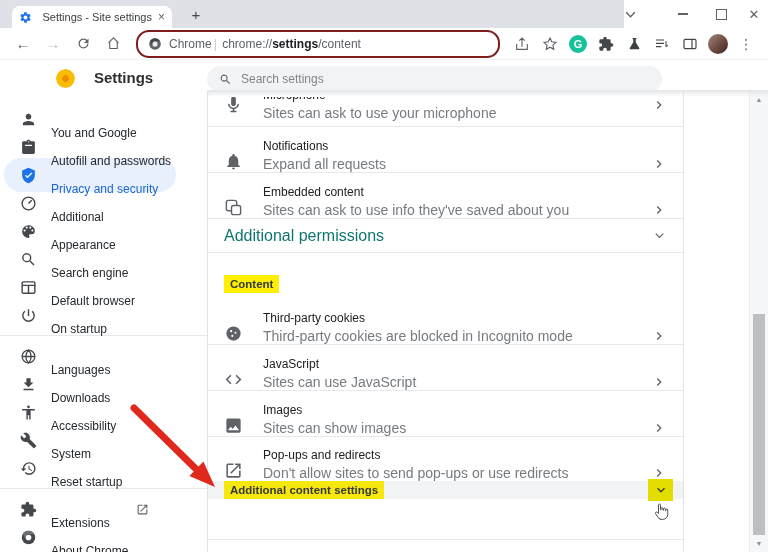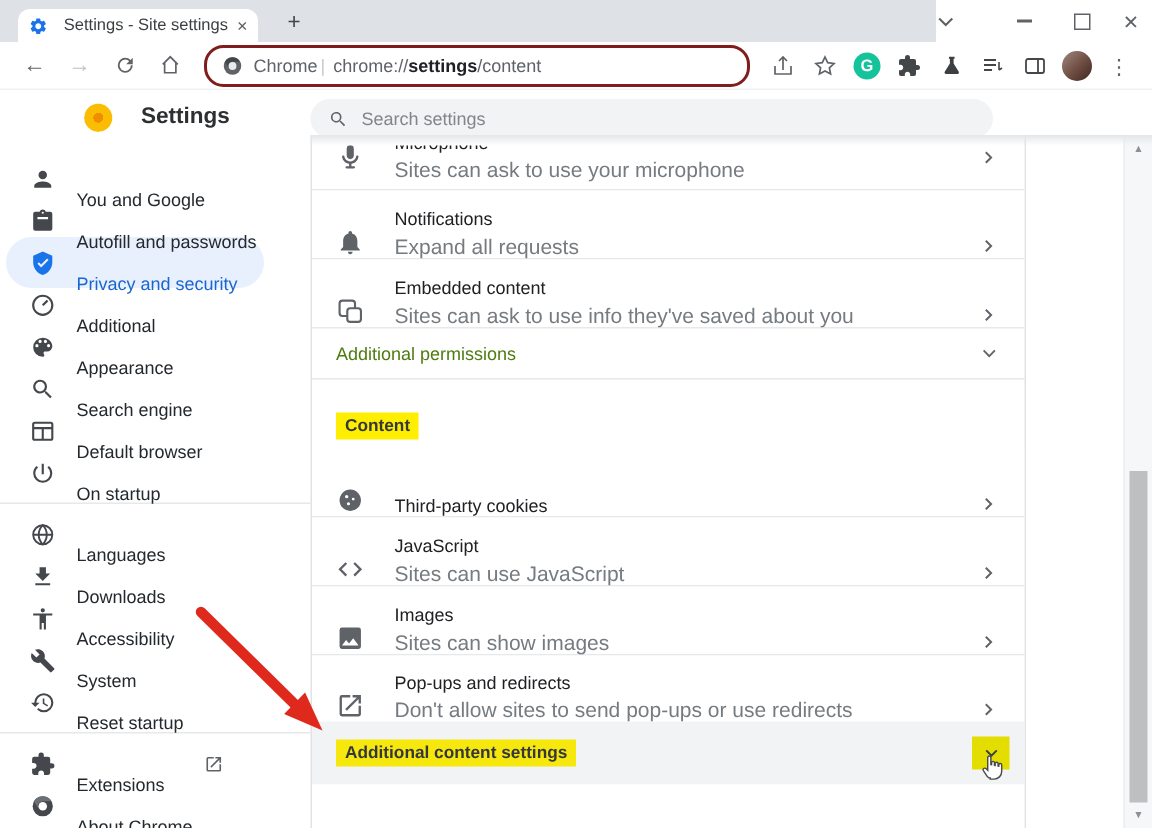--- a/index.html
+++ b/index.html
@@ -58,24 +58,24 @@
   .crow .ric{width:20px;height:20px;margin-right:19px;color:#5f6368;flex:none;}
   .rtext{flex:1;display:flex;flex-direction:column;gap:3px;min-width:0;}
   .rtitle{font-size:12px;color:#202124;}
   .rsub{font-size:14px;color:#767b80;}
   .rchev{color:#5f6368;flex:none;}
   .cdiv{height:1px;background:#e7e8ea;}
   .row-45{height:45px;}
   .row-clip{height:29px;overflow:hidden;}
   .row-clip .inner{display:flex;align-items:center;margin-top:-14px;height:43px;padding:0;width:100%;}
   .addperm{height:33px;display:flex;align-items:center;padding:0 16px;justify-content:space-between;}
-  .addperm .lbl{font-size:12px;color:#4d7c0f;}
+  .addperm .lbl{font-size:16px;color:#0f766e;}
   .heading-wrap{margin:21px 0 6px 16px;}
   .hl{display:inline-block;background:#feee00;padding:3px 6px;color:#35383b;font-weight:700;font-size:11.5px;}
-  .footer-row{height:42px;background:#f1f3f4;display:flex;align-items:center;padding:0 16px;justify-content:space-between;}
+  .footer-row{height:18px;background:#f1f3f4;display:flex;align-items:center;padding:0 16px;justify-content:space-between;}
   .hl2{display:inline-block;background:#f6e80c;padding:3px 6px;color:#35383b;font-weight:700;font-size:11.5px;}
   .chev-box{background:#e4dd00;width:25px;height:22px;display:flex;align-items:center;justify-content:center;margin-right:-6px;}
   .spacer-40{height:40px;background:#fff;}
 
   
   .scrollbar{position:absolute;right:0;top:90px;bottom:0;width:19px;background:#f6f7f8;border-left:1px solid #ebedee;box-sizing:border-box;}
   .sb-arrow{position:absolute;left:0;width:100%;height:14px;display:flex;align-items:center;justify-content:center;color:#8d9195;font-size:7px;}
   .sb-up{top:2px;}
   .sb-down{bottom:2px;}
   .sb-thumb{position:absolute;left:3px;right:3px;top:224px;height:221px;background:#bdbfc1;}
@@ -405,20 +405,21 @@
     <span class="ric">
         <svg viewBox="0 0 24 24" width="19" height="19">
           <circle cx="12" cy="12" r="9" fill="currentColor"></circle>
           <circle cx="9" cy="9" r="1.4" fill="#fff"></circle>
           <circle cx="14.5" cy="11" r="1.2" fill="#fff"></circle>
           <circle cx="10.5" cy="15" r="1.3" fill="#fff"></circle>
         </svg>
       </span>
     <span class="rtext">
       <span class="rtitle">Third-party cookies</span>
+      <span class="rsub">Third-party cookies are blocked in Incognito mode</span>
     </span>
     <span class="rchev">
         <svg viewBox="0 0 24 24" width="16" height="16" fill="currentColor">
           <path d="M10 6L8.6 7.4 13.2 12l-4.6 4.6L10 18l6-6z"></path>
         </svg>
       </span>
   </div>
   <div class="cdiv"></div>
 
   <div class="crow row-45">

